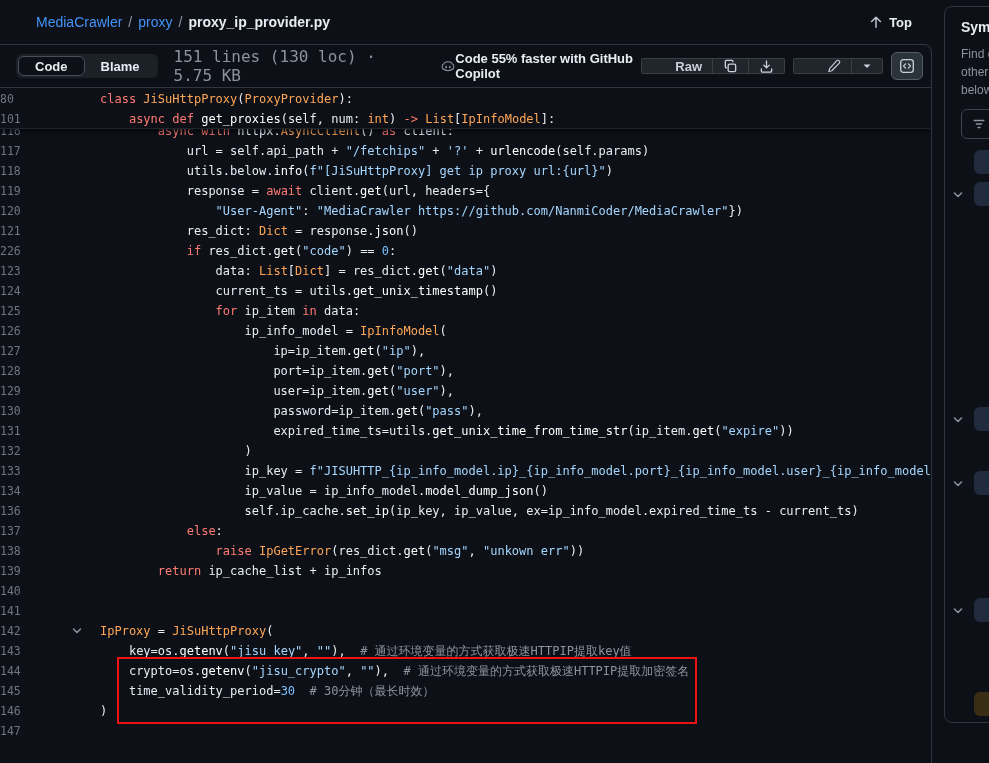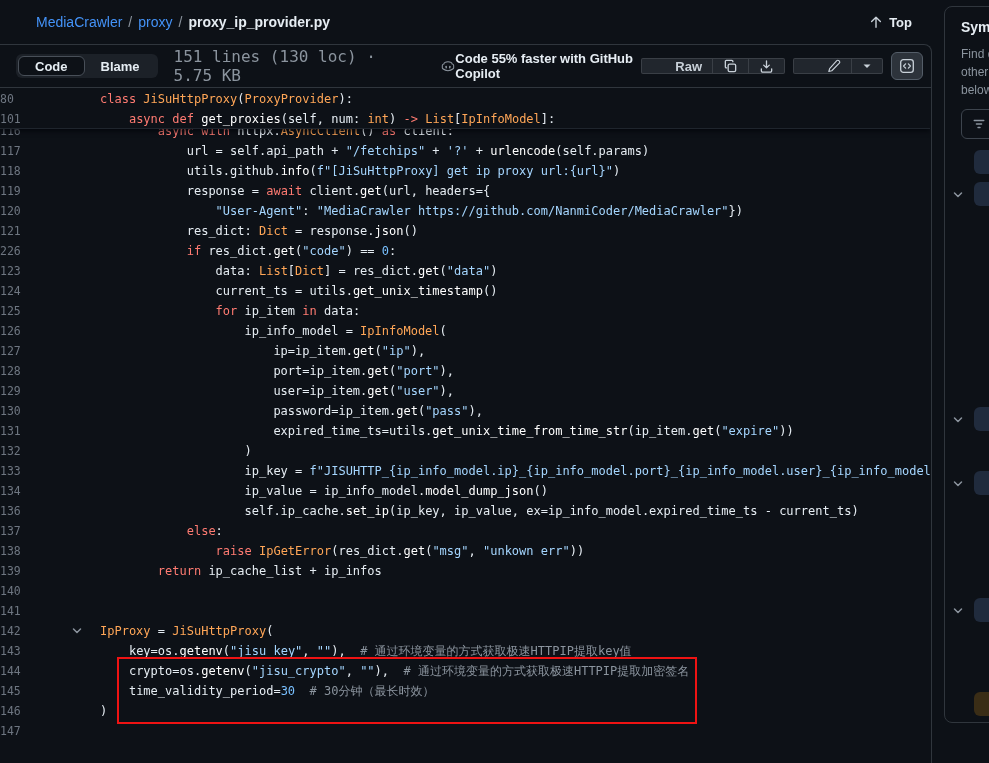--- a/index.html
+++ b/index.html
@@ -133,21 +133,21 @@
               <path d="M6.6 5.8L4.6 8l2 2.2M9.4 5.8l2 2.2-2 2.2" stroke="#c9d1d9" stroke-width="1.2" fill="none" stroke-linecap="round" stroke-linejoin="round"></path>
             </svg>
         </span>
       </div>
     </div>
 
     <div class="code-area">
       <div id="code-lines">
           <div class="row"><span class="ln">116</span><span class="fold"></span><span class="src">        <span class="t-k">async</span><span class="t-p"> </span><span class="t-k">with</span><span class="t-p"> httpx.</span><span class="t-c">AsyncClient</span><span class="t-p">() </span><span class="t-k">as</span><span class="t-p"> client:</span></span></div>
           <div class="row"><span class="ln">117</span><span class="fold"></span><span class="src">            <span class="t-p">url = self.api_path + </span><span class="t-s">"/fetchips"</span><span class="t-p"> + </span><span class="t-s">'?'</span><span class="t-p"> + </span><span class="t-f">urlencode</span><span class="t-p">(self.params)</span></span></div>
-          <div class="row"><span class="ln">118</span><span class="fold"></span><span class="src">            <span class="t-p">utils.github.</span><span class="t-f">info</span><span class="t-p">(</span><span class="t-s">f"[JiSuHttpProxy] get ip proxy url:{url}"</span><span class="t-p">)</span></span></div>
+          <div class="row"><span class="ln">118</span><span class="fold"></span><span class="src">            <span class="t-p">utils.below.</span><span class="t-f">info</span><span class="t-p">(</span><span class="t-s">f"[JiSuHttpProxy] get ip proxy url:{url}"</span><span class="t-p">)</span></span></div>
           <div class="row"><span class="ln">119</span><span class="fold"></span><span class="src">            <span class="t-p">response = </span><span class="t-k">await</span><span class="t-p"> client.</span><span class="t-f">get</span><span class="t-p">(url, headers={</span></span></div>
           <div class="row"><span class="ln">120</span><span class="fold"></span><span class="src">                <span class="t-s">"User-Agent"</span><span class="t-p">: </span><span class="t-s">"MediaCrawler https://github.com/NanmiCoder/MediaCrawler"</span><span class="t-p">})</span></span></div>
           <div class="row"><span class="ln">121</span><span class="fold"></span><span class="src">            <span class="t-p">res_dict: </span><span class="t-c">Dict</span><span class="t-p"> = response.</span><span class="t-f">json</span><span class="t-p">()</span></span></div>
           <div class="row"><span class="ln">226</span><span class="fold"></span><span class="src">            <span class="t-k">if</span><span class="t-p"> res_dict.</span><span class="t-f">get</span><span class="t-p">(</span><span class="t-s">"code"</span><span class="t-p">) == </span><span class="t-n">0</span><span class="t-p">:</span></span></div>
           <div class="row"><span class="ln">123</span><span class="fold"></span><span class="src">                <span class="t-p">data: </span><span class="t-c">List</span><span class="t-p">[</span><span class="t-c">Dict</span><span class="t-p">] = res_dict.</span><span class="t-f">get</span><span class="t-p">(</span><span class="t-s">"data"</span><span class="t-p">)</span></span></div>
           <div class="row"><span class="ln">124</span><span class="fold"></span><span class="src">                <span class="t-p">current_ts = utils.</span><span class="t-f">get_unix_timestamp</span><span class="t-p">()</span></span></div>
           <div class="row"><span class="ln">125</span><span class="fold"></span><span class="src">                <span class="t-k">for</span><span class="t-p"> ip_item </span><span class="t-k">in</span><span class="t-p"> data:</span></span></div>
           <div class="row"><span class="ln">126</span><span class="fold"></span><span class="src">                    <span class="t-p">ip_info_model = </span><span class="t-c">IpInfoModel</span><span class="t-p">(</span></span></div>
           <div class="row"><span class="ln">127</span><span class="fold"></span><span class="src">                        <span class="t-p">ip=ip_item.</span><span class="t-f">get</span><span class="t-p">(</span><span class="t-s">"ip"</span><span class="t-p">),</span></span></div>
           <div class="row"><span class="ln">128</span><span class="fold"></span><span class="src">                        <span class="t-p">port=ip_item.</span><span class="t-f">get</span><span class="t-p">(</span><span class="t-s">"port"</span><span class="t-p">),</span></span></div>

